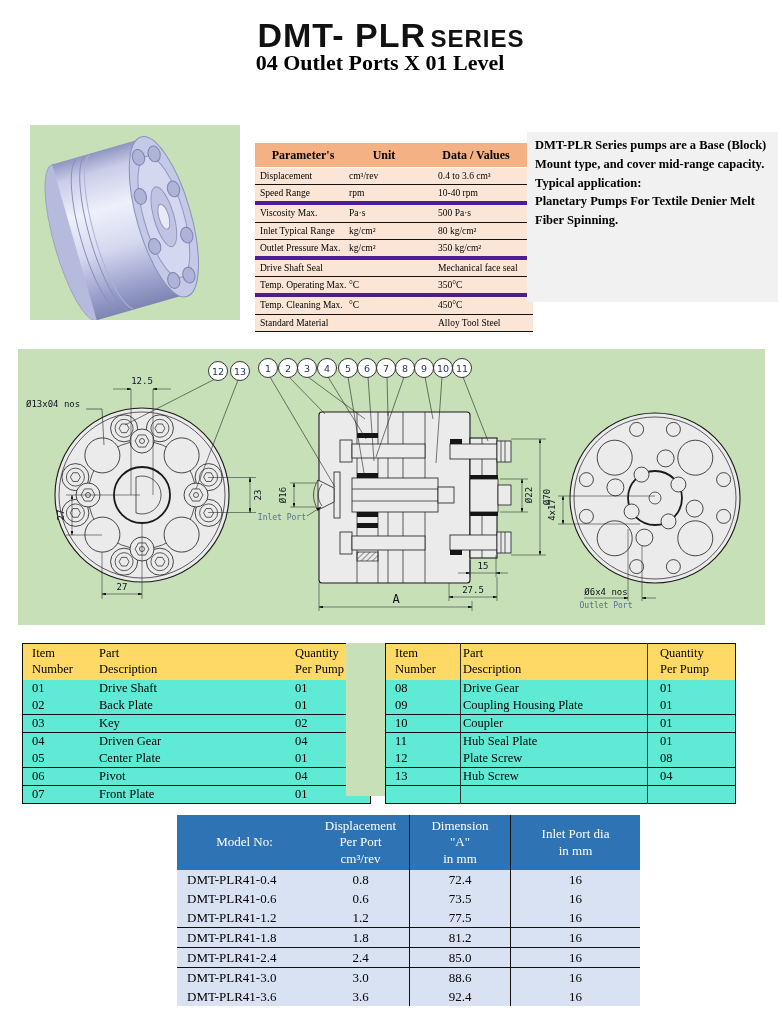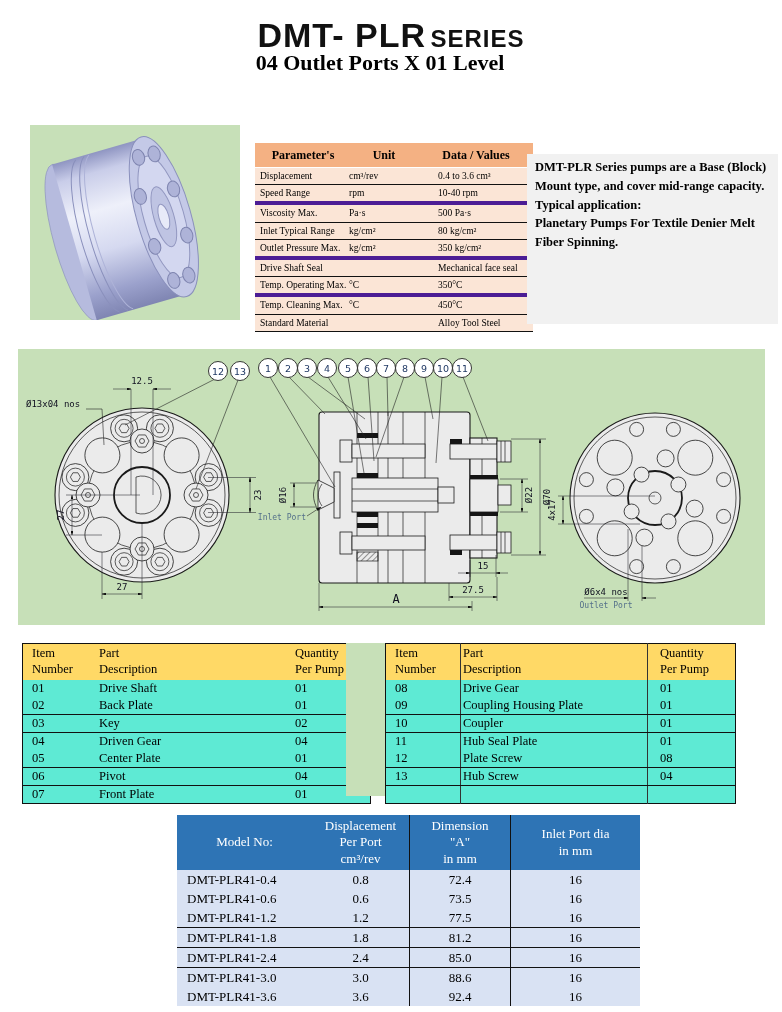--- a/index.html
+++ b/index.html
@@ -10,21 +10,21 @@
   
   .title{top:16px;left:0;width:782px;text-align:center;
          font-family:"Liberation Sans",sans-serif;font-weight:bold;color:#111;}
   .title .main{font-size:34px;letter-spacing:1px;}
   .title .series{font-size:24px;letter-spacing:1px;margin-top:31px;}
   .subtitle{top:50px;left:0;width:760px;text-align:center;font-size:22px;font-weight:bold;}
 
   
   .green{background:#C7E0B8;}
   .pump-panel{left:30px;top:125px;width:210px;height:195px;}
-  .desc-panel{left:527px;top:154px;width:251px;height:170px;background:#F1F1F1;
+  .desc-panel{left:527px;top:132px;width:251px;height:170px;background:#F1F1F1;
               padding:4px 8px;box-sizing:border-box;font-weight:bold;font-size:12.5px;line-height:1.5;}
   .drawing-panel{left:18px;top:349px;width:747px;height:276px;}
 
   
   .spec{left:255px;top:143px;width:268px;border-collapse:collapse;table-layout:fixed;}
   .spec th{background:#F4B183;font-size:12px;font-weight:bold;height:22px;text-align:center;
            border-bottom:1px solid #fff;}
   .spec td{background:#FBE5D6;font-size:9.5px;height:16.2px;padding:0;border-bottom:4px solid #4c1d95;}
   .spec .c1{width:86px;padding-left:5px;}
   .spec .c2{width:70px;padding-left:2px;}

